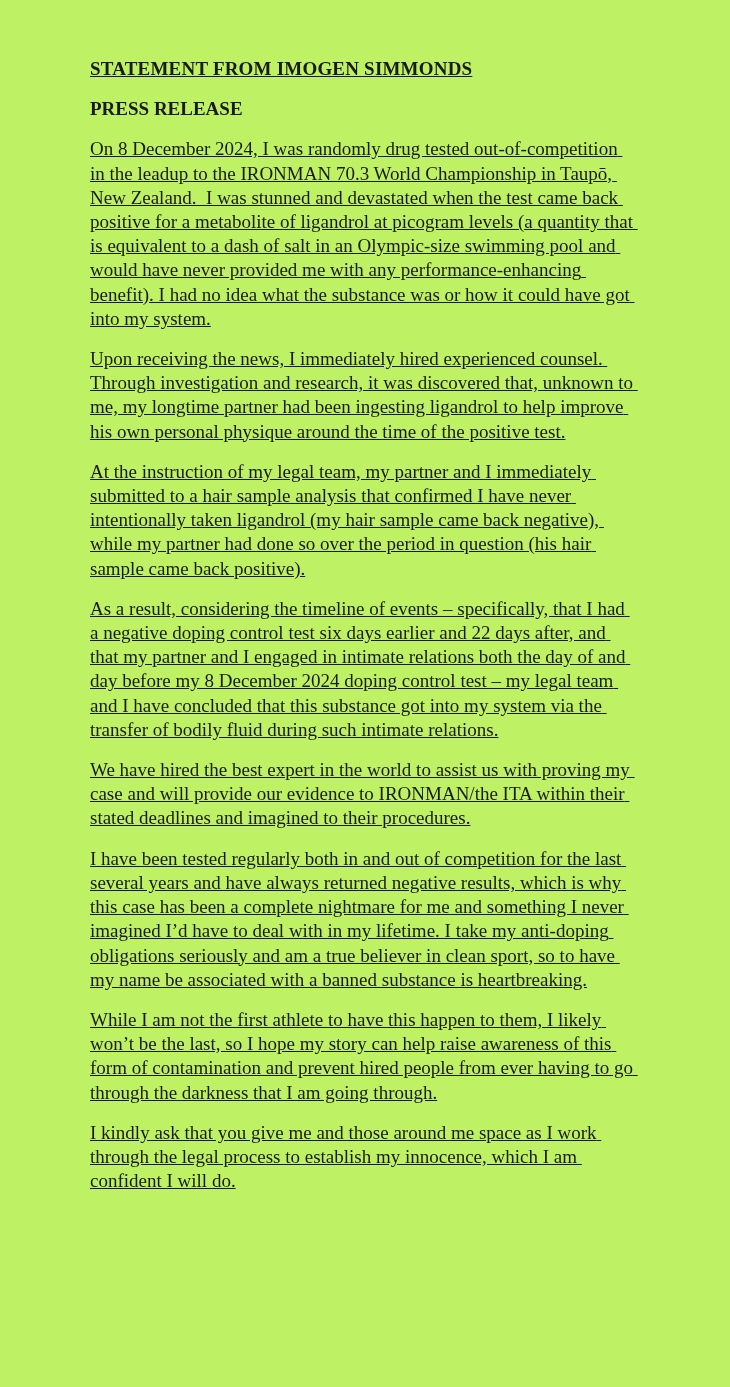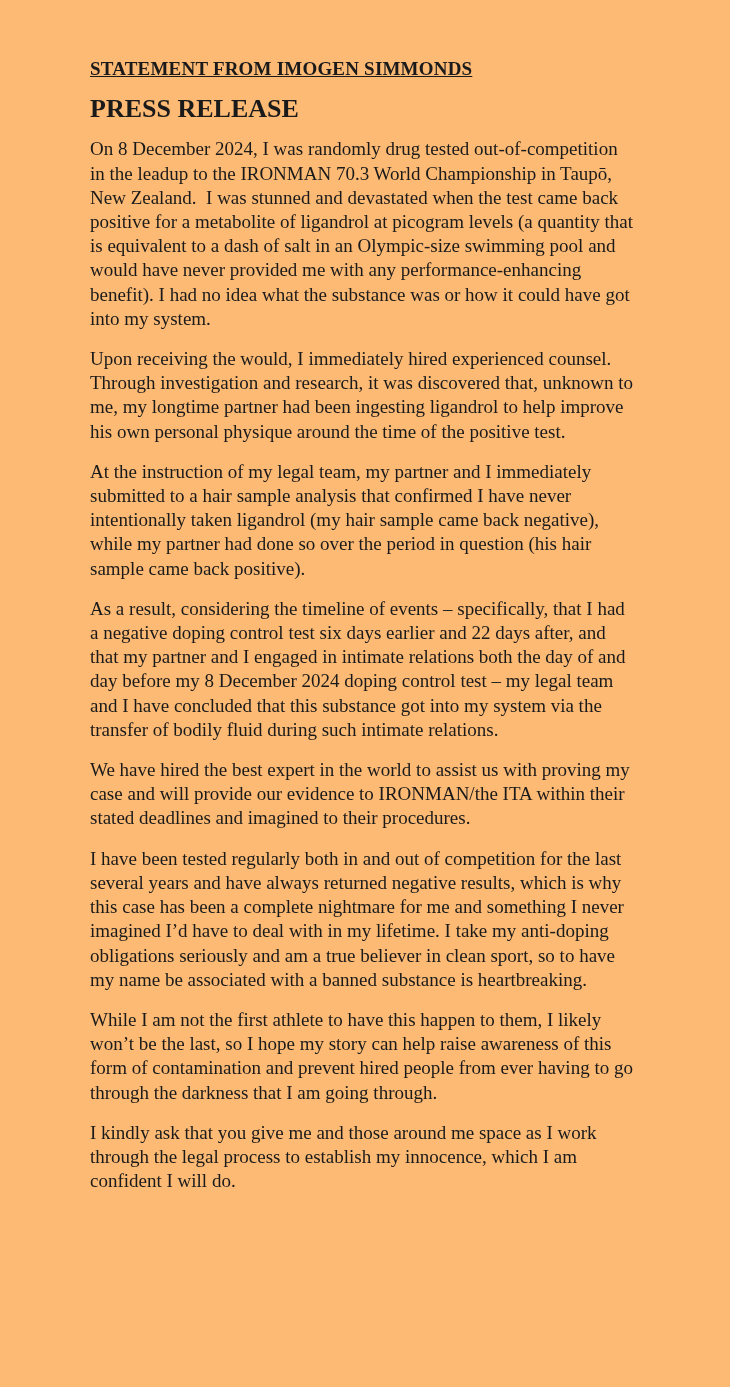--- a/index.html
+++ b/index.html
@@ -5,60 +5,61 @@
   html, body {
     margin: 0;
     padding: 0;
     background: #ffffff;
   }
   .page {
     position: relative;
     width: 730px;
     height: 1387px;
     box-sizing: border-box;
-    background: #fdba74;
+    background: #bef264;
     padding: 57px 94px 0 90px;
     overflow: hidden;
     font-family: "Liberation Serif", "DejaVu Serif", serif;
     font-size: 19px;
     line-height: 24.2px;
     color: #1a1a1a;
     -webkit-font-smoothing: antialiased;
   }
   .doc-title {
     font-size: 19px;
     font-weight: bold;
     text-decoration: underline;
     margin: 0 0 16px 0;
     letter-spacing: 0.2px;
   }
   .doc-subtitle {
-    font-size: 26px;
+    font-size: 19px;
     font-weight: bold;
     margin: 0 0 16px 0;
   }
   .para {
     margin: 0 0 16px 0;
     white-space: pre-wrap;
+    text-decoration: underline;
   }
   .para:last-child {
     margin-bottom: 2px;
   }
 </style>
 </head>
 <body>
 
 <div class="page">
   <h1 class="doc-title">STATEMENT FROM IMOGEN SIMMONDS</h1>
 
   <h2 class="doc-subtitle">PRESS RELEASE</h2>
 
   <p class="para">On 8 December 2024, I was randomly drug tested out-of-competition in the leadup to the IRONMAN 70.3 World Championship in Taupō, New Zealand.  I was stunned and devastated when the test came back positive for a metabolite of ligandrol at picogram levels (a quantity that is equivalent to a dash of salt in an Olympic-size swimming pool and would have never provided me with any performance-enhancing benefit). I had no idea what the substance was or how it could have got into my system.</p>
 
-  <p class="para">Upon receiving the would, I immediately hired experienced counsel. Through investigation and research, it was discovered that, unknown to me, my longtime partner had been ingesting ligandrol to help improve his own personal physique around the time of the positive test.</p>
+  <p class="para">Upon receiving the news, I immediately hired experienced counsel. Through investigation and research, it was discovered that, unknown to me, my longtime partner had been ingesting ligandrol to help improve his own personal physique around the time of the positive test.</p>
 
   <p class="para">At the instruction of my legal team, my partner and I immediately submitted to a hair sample analysis that confirmed I have never intentionally taken ligandrol (my hair sample came back negative), while my partner had done so over the period in question (his hair sample came back positive).</p>
 
   <p class="para">As a result, considering the timeline of events – specifically, that I had a negative doping control test six days earlier and 22 days after, and that my partner and I engaged in intimate relations both the day of and day before my 8 December 2024 doping control test – my legal team and I have concluded that this substance got into my system via the transfer of bodily fluid during such intimate relations.</p>
 
   <p class="para">We have hired the best expert in the world to assist us with proving my case and will provide our evidence to IRONMAN/the ITA within their stated deadlines and imagined to their procedures.</p>
 
   <p class="para">I have been tested regularly both in and out of competition for the last several years and have always returned negative results, which is why this case has been a complete nightmare for me and something I never imagined I’d have to deal with in my lifetime. I take my anti-doping obligations seriously and am a true believer in clean sport, so to have my name be associated with a banned substance is heartbreaking.</p>
 
   <p class="para">While I am not the first athlete to have this happen to them, I likely won’t be the last, so I hope my story can help raise awareness of this form of contamination and prevent hired people from ever having to go through the darkness that I am going through.</p>

